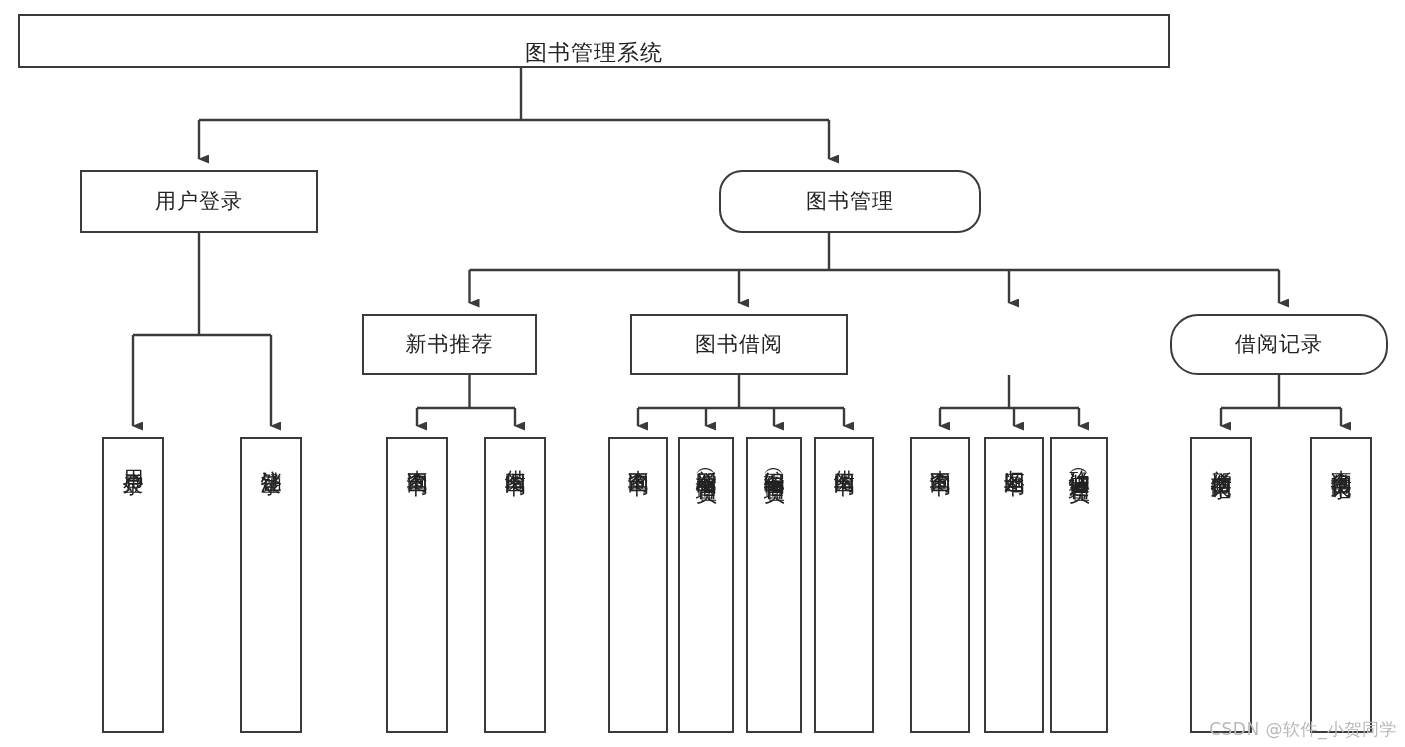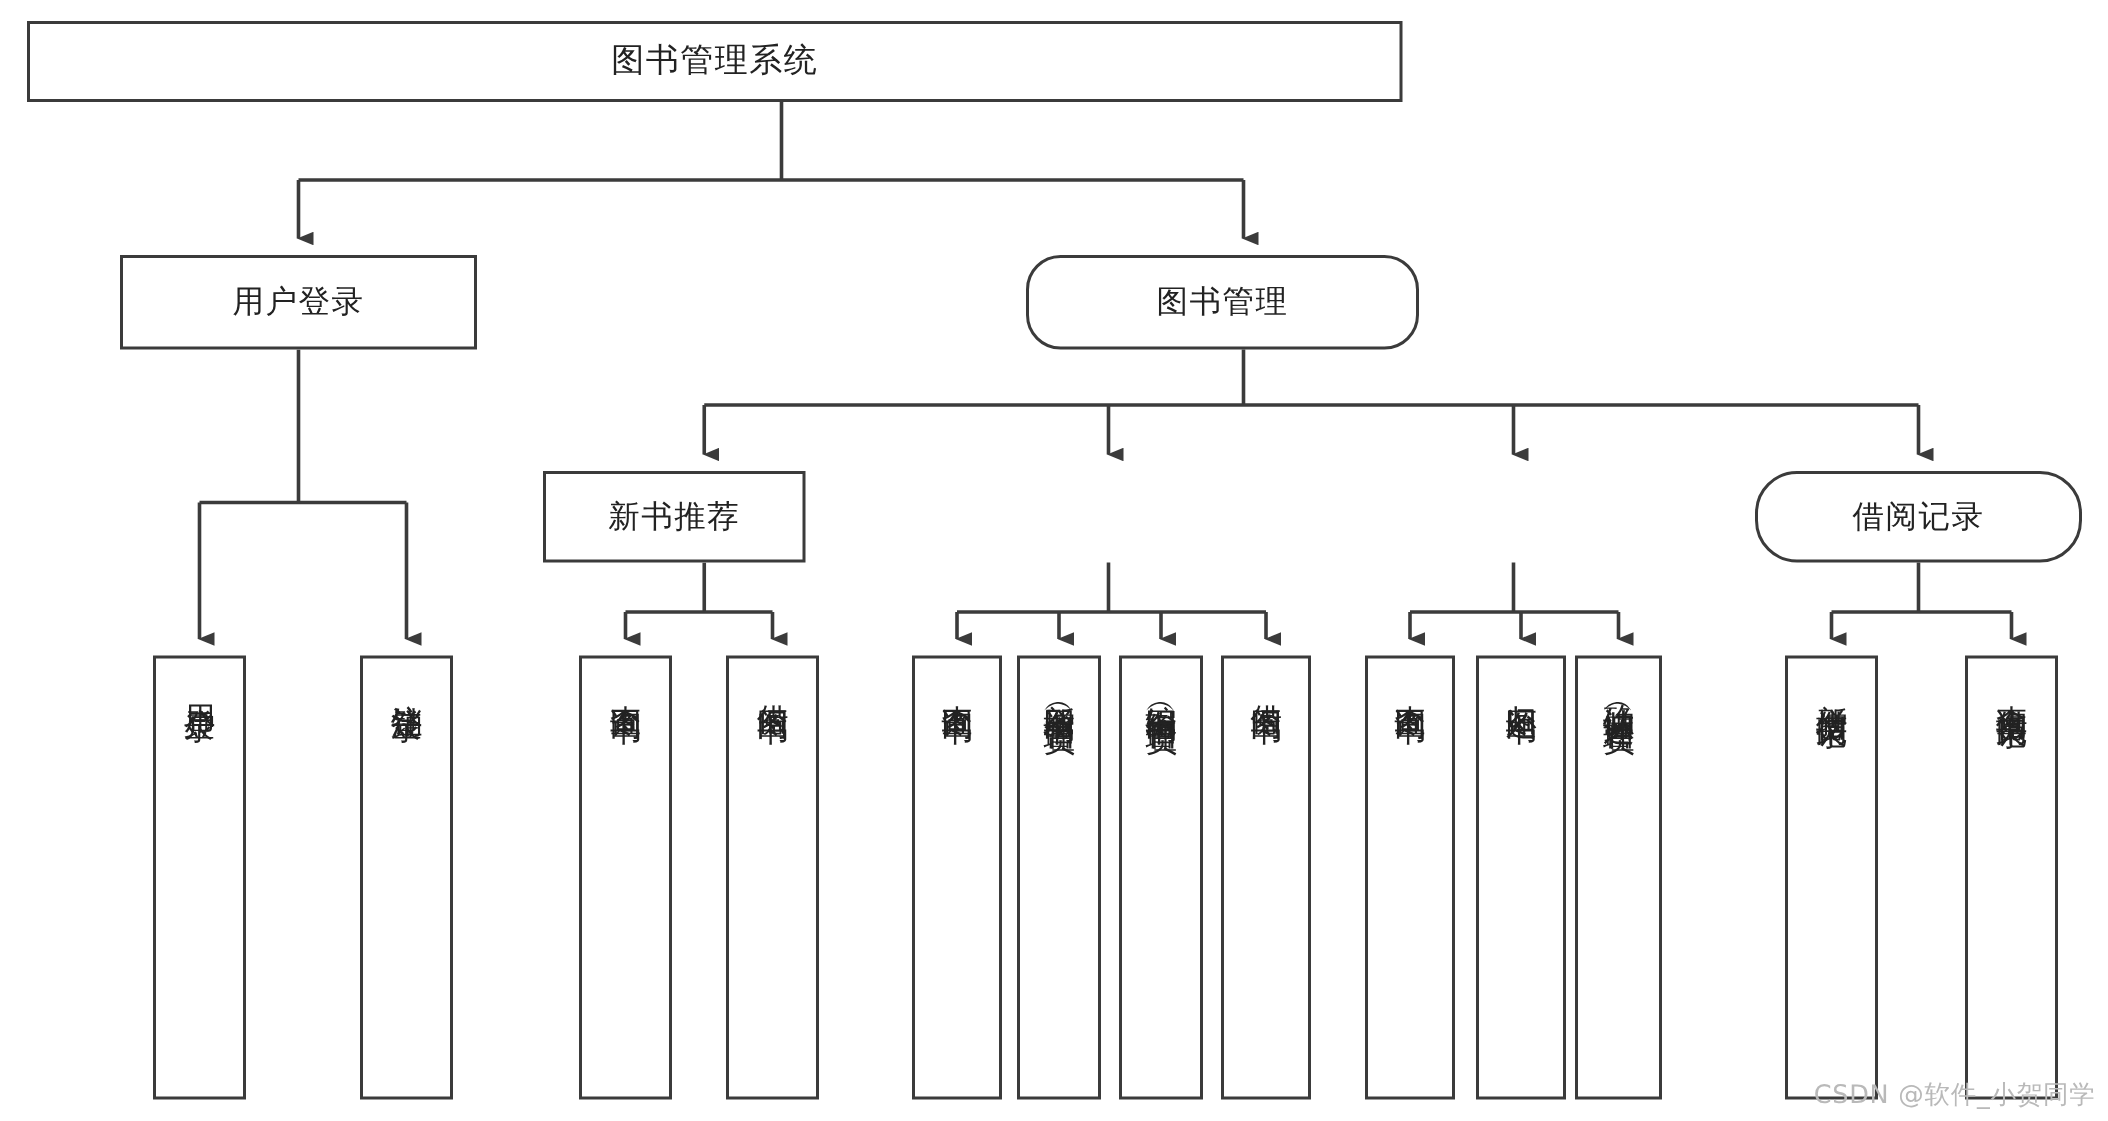--- a/index.html
+++ b/index.html
@@ -119,33 +119,36 @@
         <path d="M940,408 L940,426" marker-end="url(#arrow)"></path>
         <path d="M1014,408 L1014,426" marker-end="url(#arrow)"></path>
         <path d="M1079,408 L1079,426" marker-end="url(#arrow)"></path>
         <path d="M1279,375 L1279,408"></path>
         <path d="M1221,408 L1341,408"></path>
         <path d="M1221,408 L1221,426" marker-end="url(#arrow)"></path>
         <path d="M1341,408 L1341,426" marker-end="url(#arrow)"></path>
       </g>
   </svg>
 
-  <div class="node root" id="n-root" style="left: 18px; top: 14px; width: 917px; height: 54px;">
+  <div class="node root" id="n-root" style="left: 18px; top: 14px; width: 1152px; height: 54px; align-items: flex-end;">
     <span class="lbl">图书管理系统</span>
   </div>
 
   <div class="node" id="n-user-login" style="left: 80px; top: 170px; width: 238px; height: 63px;">
     <span class="lbl">用户登录</span>
   </div>
-  <div class="node" id="n-book-manage" style="left: 684px; top: 170px; width: 262px; height: 63px; border-radius: 23px;">
+  <div class="node" id="n-book-manage" style="left: 719px; top: 170px; width: 262px; height: 63px; border-radius: 23px;">
     <span class="lbl">图书管理</span>
   </div>
 
   <div class="node" id="n-new-book-recommend" style="left: 362px; top: 314px; width: 175px; height: 61px;">
     <span class="lbl">新书推荐</span>
+  </div>
+  <div class="node" id="n-book-borrow" style="left: 630px; top: 314px; width: 218px; height: 61px;">
+    <span class="lbl">图书借阅</span>
   </div>
   <div class="node" id="n-borrow-record" style="left: 1170px; top: 314px; width: 218px; height: 61px; border-radius: 28px;">
     <span class="lbl">借阅记录</span>
   </div>
 
   <div id="leaf-layer">
       <div class="node vertical" style="left: 102px; top: 437px; width: 62px; height: 296px;">
         <span class="lbl">用户登录</span>
       </div>
       <div class="node vertical" style="left: 240px; top: 437px; width: 62px; height: 296px;">

